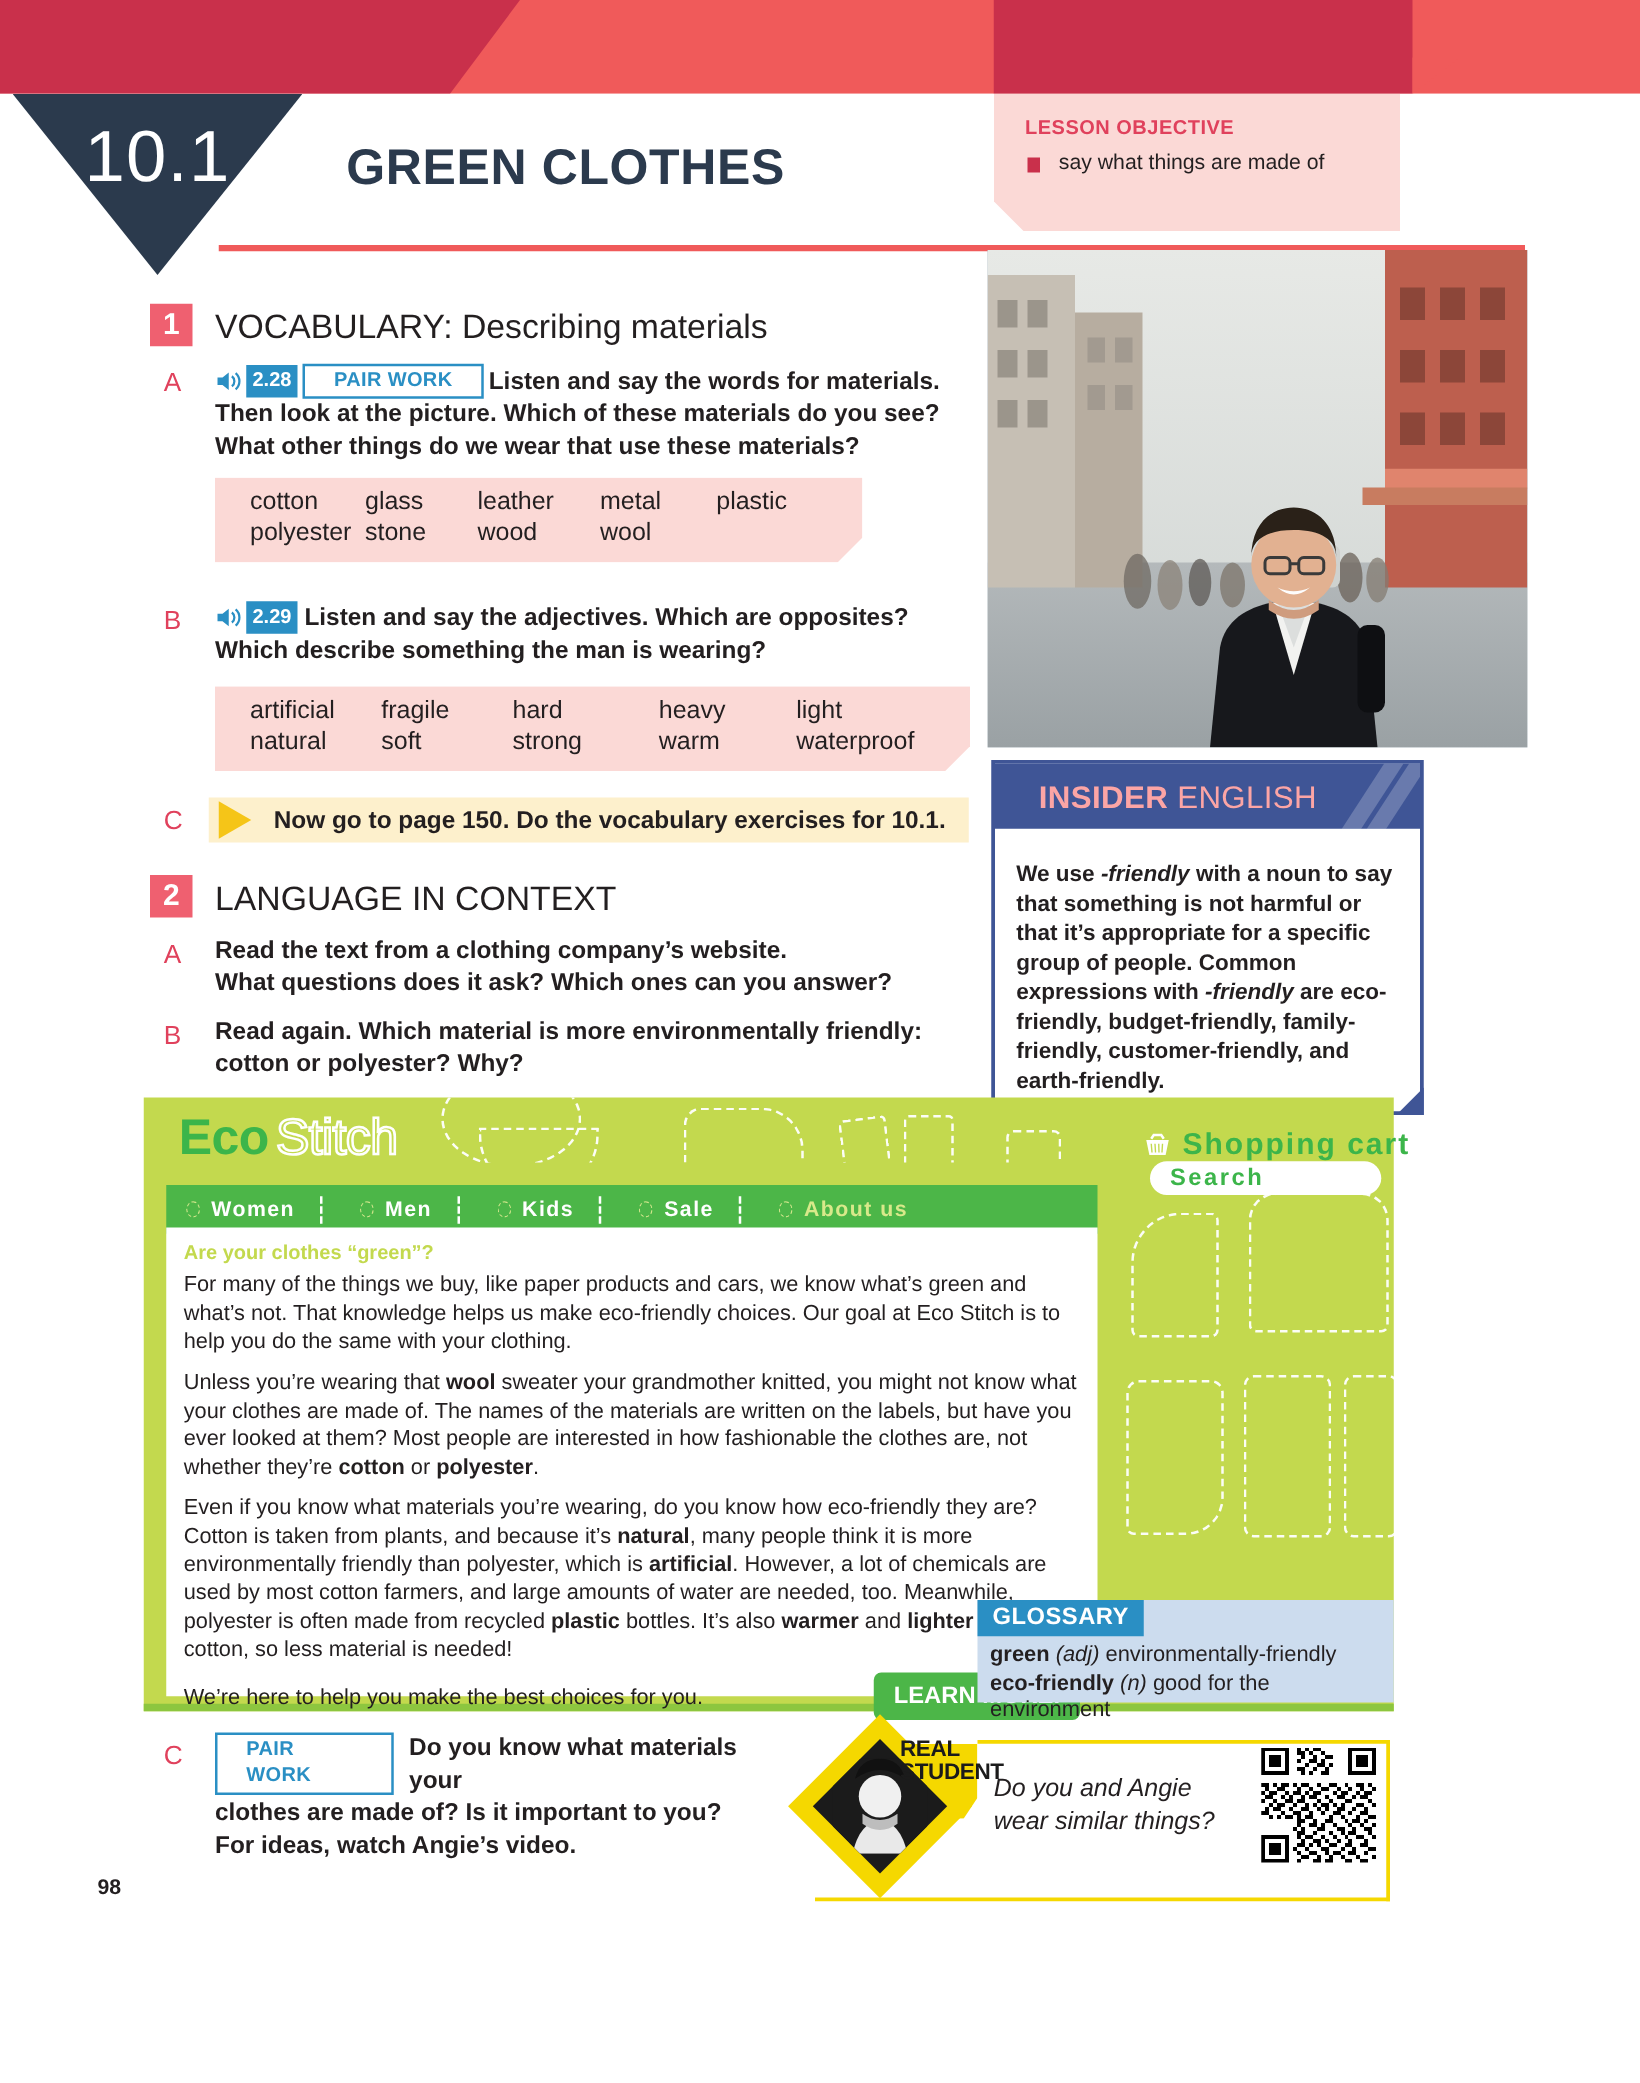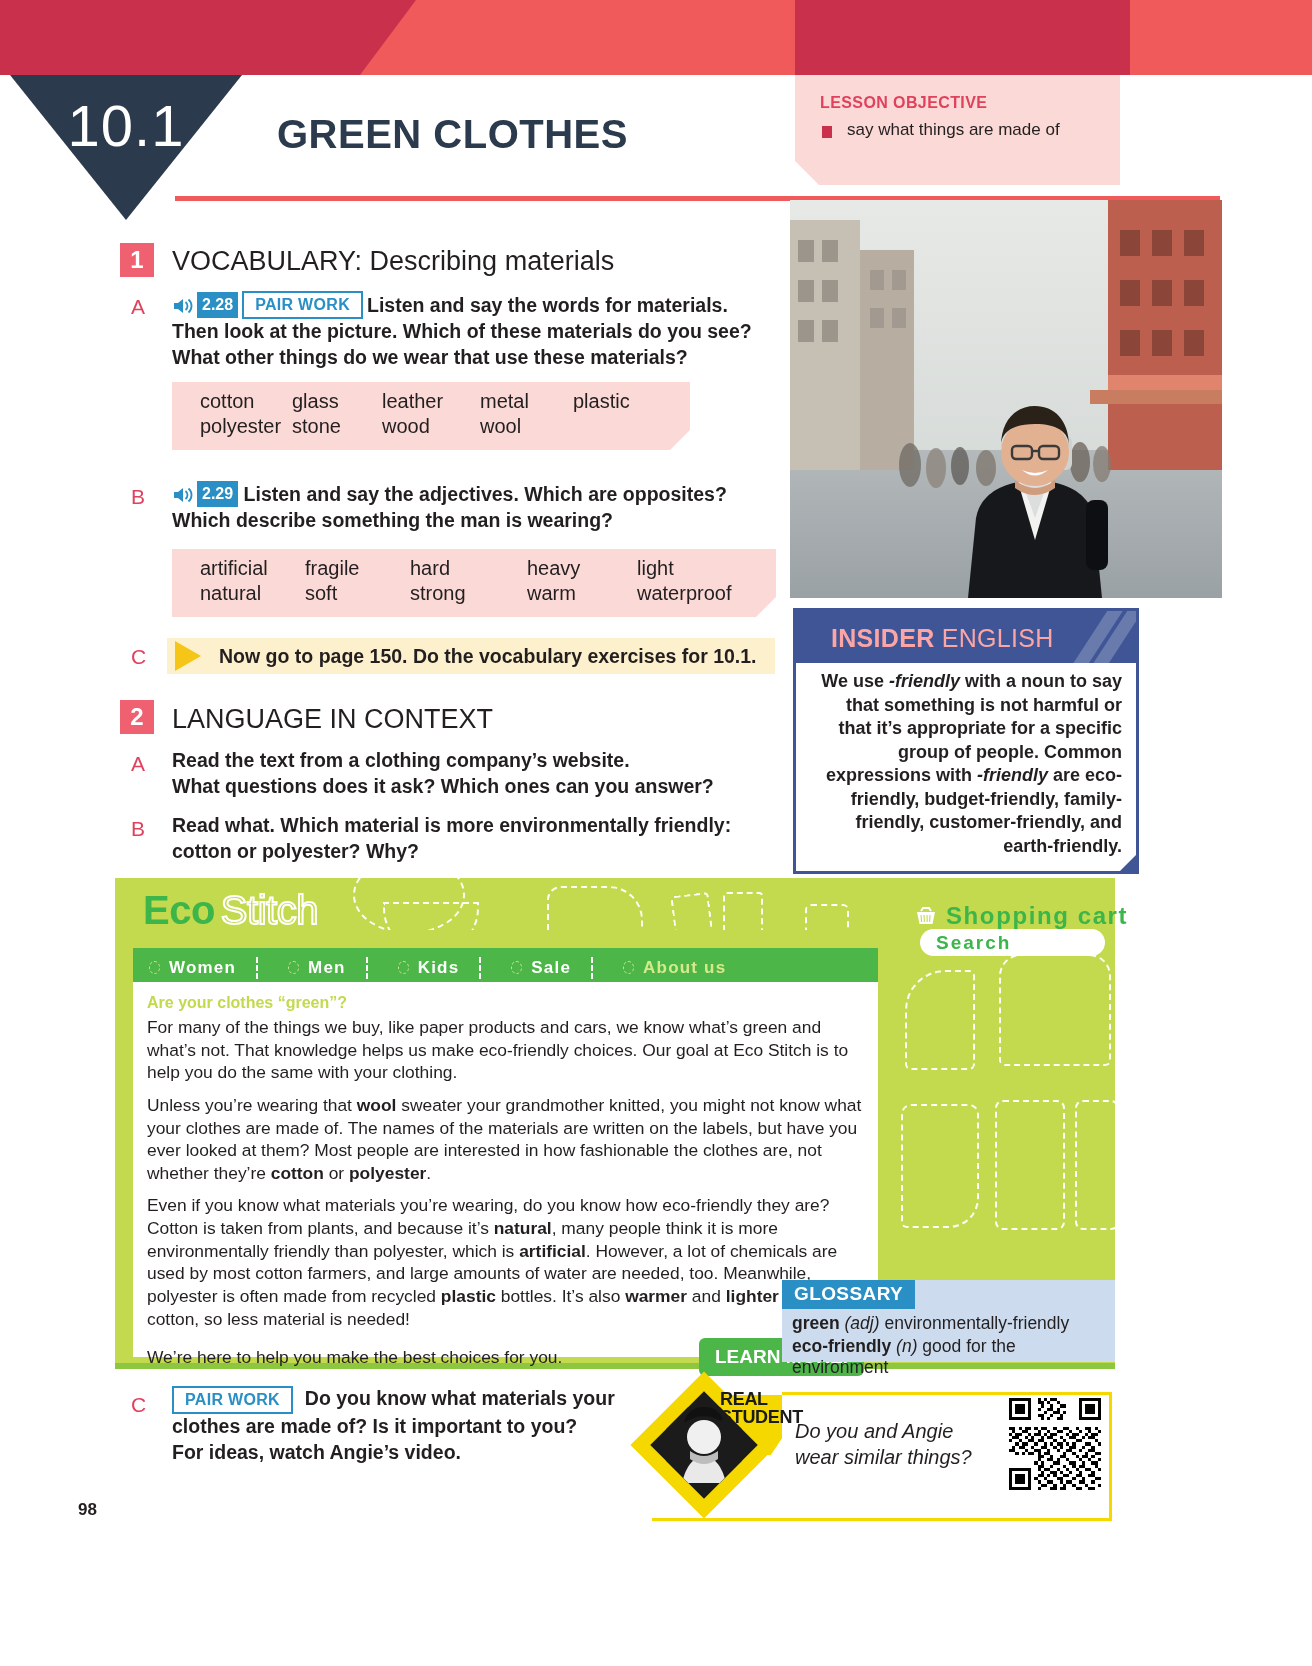--- a/index.html
+++ b/index.html
@@ -39,21 +39,21 @@
   .sec-badge{position:absolute;width:34px;height:34px;background:#ef6070;color:#fff;
      font-size:24px;font-weight:700;display:flex;align-items:center;justify-content:center;}
   .sec-title{position:absolute;font-size:27px;color:#231f20;font-weight:400;}
   .letter{position:absolute;font-size:21px;color:#e0415c;}
   .body-b{font-size:19.5px;font-weight:700;line-height:1.33;color:#231f20;}
 
   .audio-ico{display:inline-block;vertical-align:-3px;width:22px;height:18px;position:relative;margin-right:3px;}
   .track{display:inline-block;background:#2a8fc4;color:#fff;font-size:16px;font-weight:700;
      padding:2px 5px 3px;vertical-align:2px;}
   .pairwork{display:inline-block;border:2px solid #2a8fc4;color:#2a8fc4;font-size:16px;font-weight:700;
-     padding:1px 11px 2px;vertical-align:2px;letter-spacing:.3px;margin:0 4px;}
+     padding:1px 23px 2px;vertical-align:2px;letter-spacing:.3px;margin:0 4px;}
 
   .wordbox{position:absolute;background:#fbd9d6;
      clip-path:polygon(0 0,100% 0,100% calc(100% - 20px),calc(100% - 20px) 100%,0 100%);}
   .wordrow{display:flex;font-size:20px;color:#231f20;}
   .wordrow span{display:block;}
 
   .gobox{position:absolute;background:#fdf0cc;display:flex;align-items:center;}
   .gotri{width:0;height:0;border-left:26px solid #f5c518;border-top:15px solid transparent;
      border-bottom:15px solid transparent;margin-left:8px;}
   .gotext{font-size:19.5px;font-weight:700;margin-left:18px;}
@@ -61,21 +61,21 @@
   
   .photo{position:absolute;left:790px;top:200px;width:432px;height:398px;overflow:hidden;background:#b9c4ca;}
 
   
   .ie{position:absolute;left:793px;top:608px;width:340px;border:3px solid #3f5596;background:#fff;}
   .ie-head{position:relative;height:52px;background:#3f5596;overflow:hidden;}
   .ie-head-txt{position:absolute;left:35px;top:13px;font-size:25px;color:#fca5a5;letter-spacing:.3px;}
   .ie-head-txt b{font-weight:700;}
   .ie-stripe{position:absolute;top:-10px;width:13px;height:80px;background:rgba(255,255,255,.22);
      transform:rotate(33deg);}
-  .ie-body{padding:7px 14px 12px 17px;font-size:18px;font-weight:700;line-height:1.31;color:#231f20;text-align:right;}
+  .ie-body{padding:25px 14px 12px 17px;font-size:18px;font-weight:700;line-height:1.31;color:#231f20;}
   .ie-body i{font-style:italic;}
   .ie-corner{position:absolute;right:-3px;bottom:-3px;width:0;height:0;
      border-bottom:22px solid #3f5596;border-left:22px solid transparent;}
 
   
   .eco{position:absolute;left:115px;top:878px;width:1000px;height:485px;background:#c3d94e;
      border-bottom:6px solid #8dc63f;}
   .eco-hero{position:absolute;left:0;top:0;width:1000px;height:52px;overflow:hidden;}
   .eco-logo{position:absolute;left:28px;top:10px;font-size:40px;font-weight:700;letter-spacing:-.5px;}
   .eco-logo .a{color:#3cb54a;}
@@ -293,21 +293,21 @@
   <div class="sec-title" style="left:172px;top:704px;">LANGUAGE IN CONTEXT</div>
 
   <div class="letter" style="left:131px;top:752px;">A</div>
   <div class="body-b" style="position:absolute;left:172px;top:748px;width:600px;">
     <div>Read the text from a clothing company’s website.</div>
     <div>What questions does it ask? Which ones can you answer?</div>
   </div>
 
   <div class="letter" style="left:131px;top:817px;">B</div>
   <div class="body-b" style="position:absolute;left:172px;top:813px;width:600px;">
-    <div>Read what. Which material is more environmentally friendly:</div>
+    <div>Read again. Which material is more environmentally friendly:</div>
     <div>cotton or polyester? Why?</div>
   </div>
 
   <div class="ie">
     <div class="ie-head">
       <div class="ie-stripe" style="right:34px;"></div>
       <div class="ie-stripe" style="right:14px;"></div>
       <div class="ie-head-txt">
         <b>INSIDER</b><span> ENGLISH</span>
       </div>

